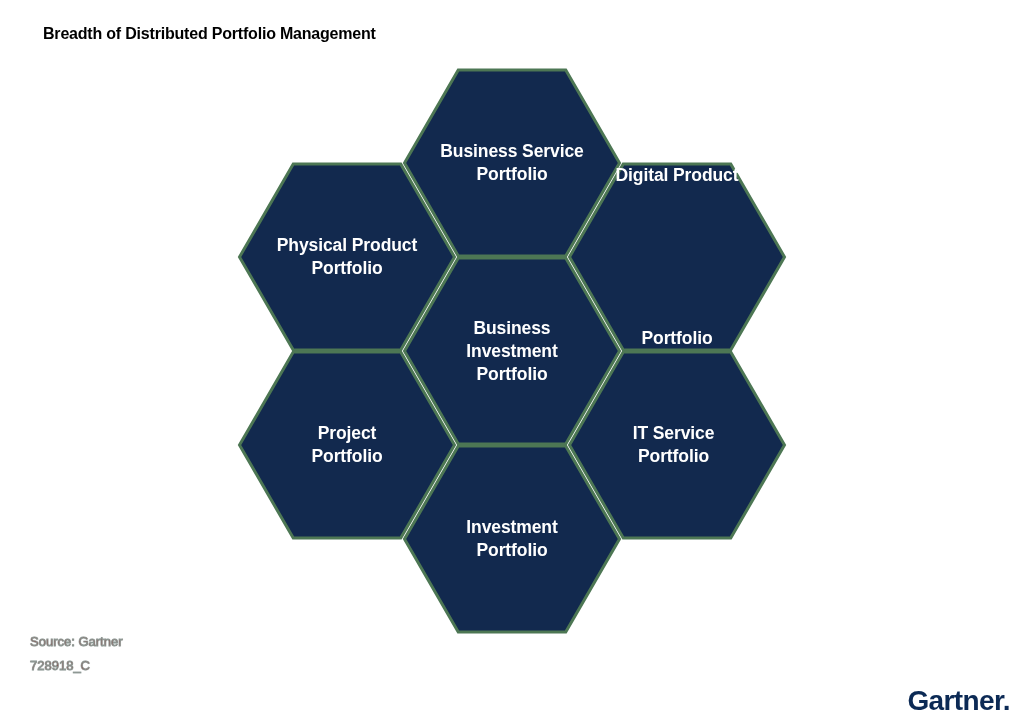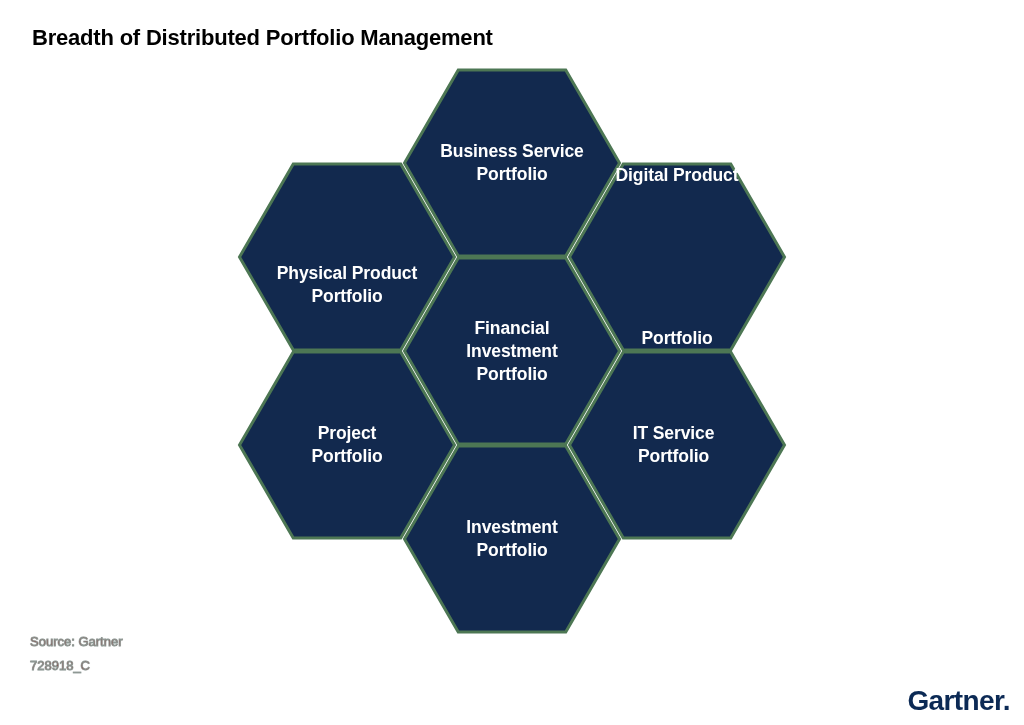--- a/index.html
+++ b/index.html
@@ -13,22 +13,22 @@
   *{box-sizing:border-box;margin:0;padding:0;}
   html,body{width:1024px;height:725px;}
   body{
     position:relative;
     background:var(--bg);
     font-family:"Liberation Sans","DejaVu Sans",sans-serif;
     overflow:hidden;
   }
   .stage{position:absolute;inset:0;width:1024px;height:725px;}
   .title{
-    position:absolute;left:32px;top:25px;
-    font-size:22px;font-weight:bold;letter-spacing:-0.2px;
+    position:absolute;left:43px;top:25px;
+    font-size:16px;font-weight:bold;letter-spacing:-0.2px;
     color:var(--title);
     text-align:right;
   }
   svg.honeycomb{position:absolute;left:0;top:0;}
   .hex{
     fill:var(--hex-fill);
     stroke:var(--hex-gap);
     stroke-width:3;
   }
   .hex-label{
@@ -68,30 +68,30 @@
       <polygon points="239.5,445 293.25,352 400.75,352 454.5,445 400.75,538 293.25,538" class="hex"></polygon>
       <polygon points="569.5,445 623.25,352 730.75,352 784.5,445 730.75,538 623.25,538" class="hex"></polygon>
       <polygon points="404.5,539 458.25,446 565.75,446 619.5,539 565.75,632 458.25,632" class="hex"></polygon>
     </svg>
 
   <div id="labels-layer">
       <div class="hex-label" style="left: 404.5px; top: 70px;">
         <span>Business Service</span>
         <span>Portfolio</span>
       </div>
-      <div class="hex-label" style="left: 239.5px; top: 164px; margin-top: 28px;">
+      <div class="hex-label" style="left: 239.5px; top: 164px;">
         <span>Physical Product</span>
         <span>Portfolio</span>
       </div>
       <div class="hex-label" style="left: 569.5px; top: 164px; justify-content: space-between;">
         <span>Digital Product</span>
         <span>Portfolio</span>
       </div>
       <div class="hex-label" style="left: 404.5px; top: 258px;">
-        <span>Financial</span>
+        <span>Business</span>
         <span>Investment</span>
         <span>Portfolio</span>
       </div>
       <div class="hex-label" style="left: 239.5px; top: 352px;">
         <span>Project</span>
         <span>Portfolio</span>
       </div>
       <div class="hex-label" style="left: 566px; top: 352px;">
         <span>IT Service</span>
         <span>Portfolio</span>

